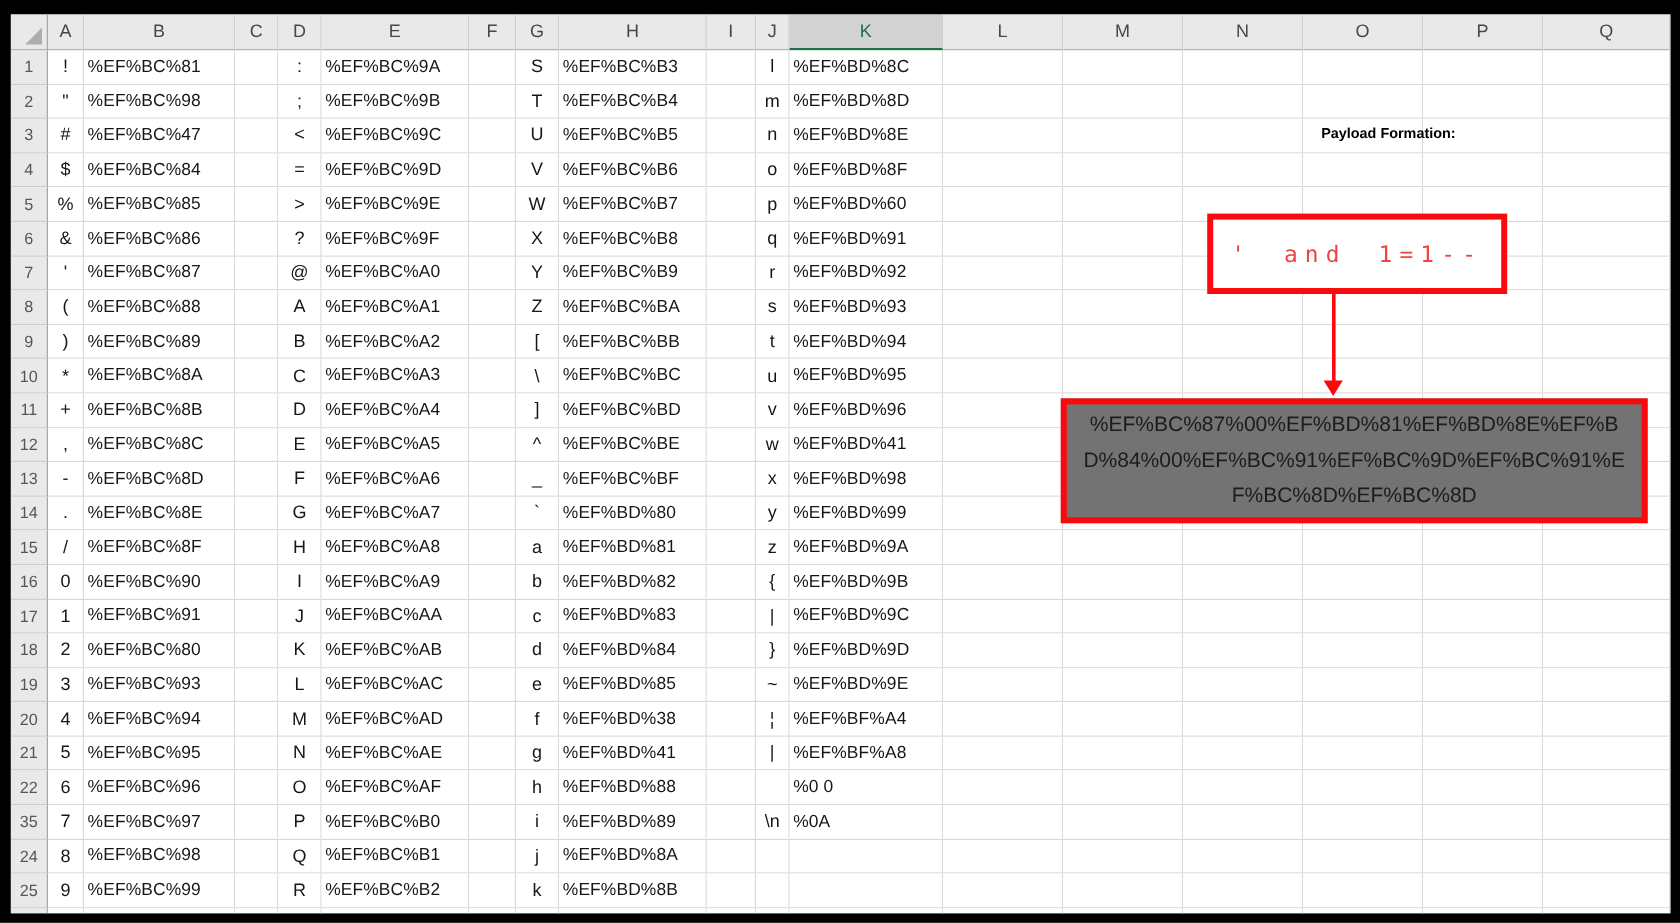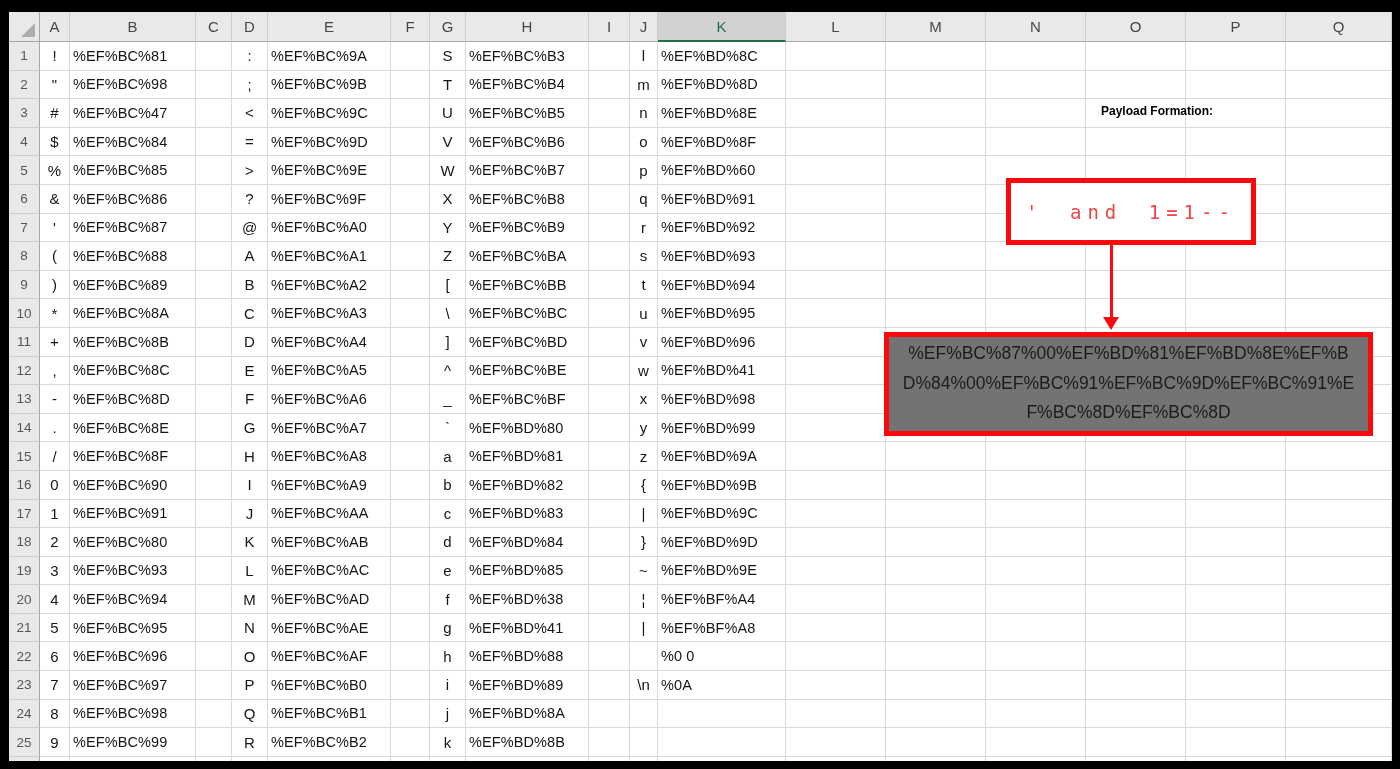--- a/index.html
+++ b/index.html
@@ -493,21 +493,21 @@
         <div class="cell code">%EF%BD%88</div>
         <div class="cell blank"></div>
         <div class="cell ch"></div>
         <div class="cell code">%0 0</div>
         <div class="cell blank"></div>
         <div class="cell blank"></div>
         <div class="cell blank"></div>
         <div class="cell blank"></div>
         <div class="cell blank"></div>
         <div class="cell blank"></div>
-        <div class="rowhdr">23</div>
+        <div class="rowhdr">35</div>
         <div class="cell ch">7</div>
         <div class="cell code">%EF%BC%97</div>
         <div class="cell blank"></div>
         <div class="cell ch">P</div>
         <div class="cell code">%EF%BC%B0</div>
         <div class="cell blank"></div>
         <div class="cell ch">i</div>
         <div class="cell code">%EF%BD%89</div>
         <div class="cell blank"></div>
         <div class="cell ch">\n</div>

